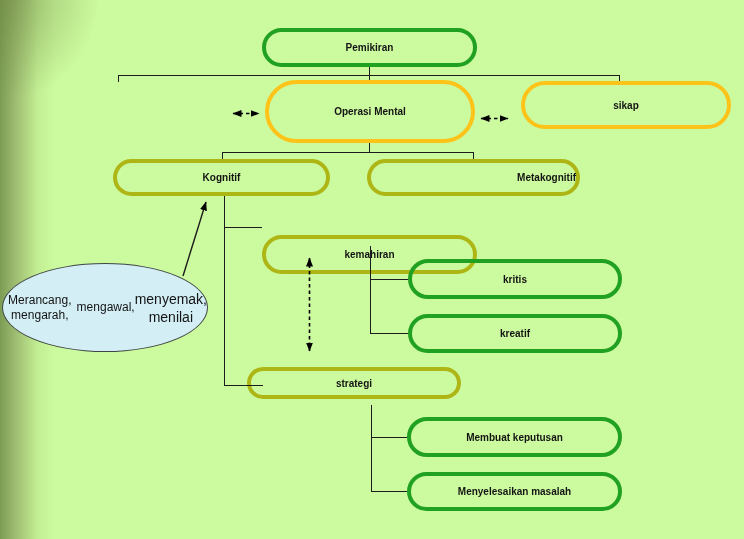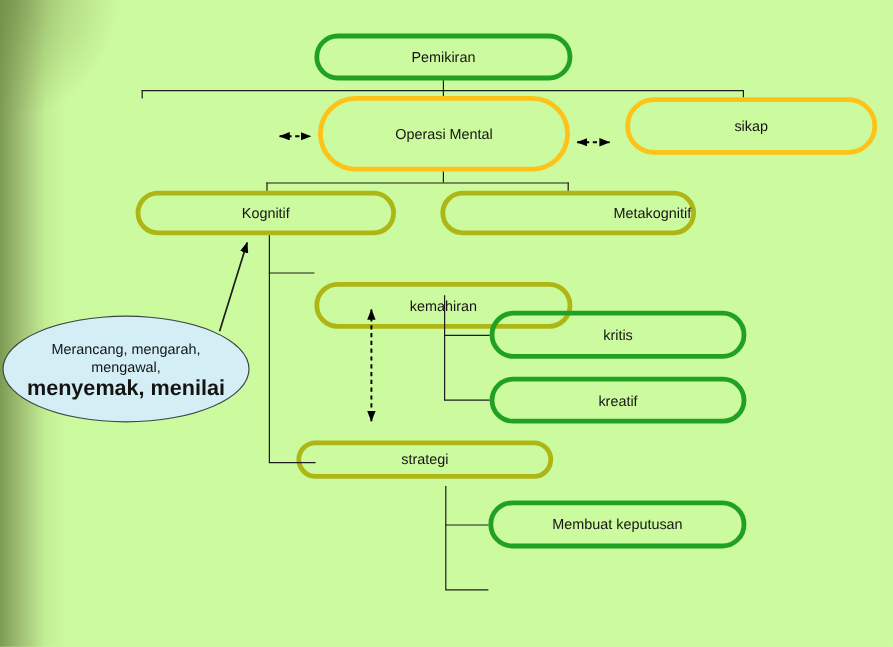--- a/index.html
+++ b/index.html
@@ -10,23 +10,24 @@
     overflow:hidden;
     background-color:#ccfa9e;
     background-image:
       radial-gradient(130px 150px at 6px -8px, rgba(108,133,64,0.55), rgba(108,133,64,0) 72%),
       linear-gradient(90deg, #7c9c54 0px, #9fbe72 16px, #c3ef94 38px, #ccfa9e 55px);
   }
   .node{
     position:absolute;
     box-sizing:border-box;
     display:flex;align-items:center;justify-content:center;
-    font-size:12px;color:#141414;
+    font-size:10px;color:#141414;
     background:transparent;
     text-align:center;
+    font-weight:bold;
   }
   .b-green{border:4px solid #21a121;}
   .b-yellow{border:4px solid #fdc318;}
   .b-olive{border:4px solid #aeb616;}
 
   .n-pemikiran{left:262px;top:28px;width:215px;height:39px;border-radius:20px;}
   .n-pengetauan{left:10px;top:82px;width:217px;height:61px;border-radius:31px;}
   .n-operasi{left:265px;top:80px;width:210px;height:63px;border-radius:32px;}
   .n-sikap{left:521px;top:81px;width:210px;height:48px;border-radius:32px;}
   .n-kognitif{left:113px;top:159px;width:217px;height:37px;border-radius:19px;}
@@ -37,25 +38,25 @@
   .n-strategi{left:247px;top:367px;width:214px;height:32px;border-radius:19px;}
   .n-membuat{left:407px;top:417px;width:215px;height:40px;border-radius:20px;}
   .n-menyelesaikan{left:407px;top:472px;width:215px;height:39px;border-radius:20px;}
 
   .callout{
     position:absolute;left:2px;top:263px;width:206px;height:89px;
     box-sizing:border-box;
     border:1px solid #3f4645;
     border-radius:50%;
     background:#d3eef5;
-    display:flex;flex-direction:column;justify-content:center;
+    display:flex;align-items:center;justify-content:center;
     color:#141414;text-align:center;
   }
   .callout .l12{font-size:12px;line-height:15px;}
-  .callout .l3{font-size:18px;line-height:18px;font-weight:bold;}
+  .callout .l3{font-size:14px;line-height:18px;}
 
   svg.overlay{position:absolute;left:0;top:0;pointer-events:none;}
   .conn{stroke:#1c1c1c;stroke-width:1;}
   .dash{stroke:#000;stroke-width:1.6;stroke-dasharray:3.5 3;}
   .solidarrow{stroke:#1c1c1c;stroke-width:1.4;}
 </style>
 </head>
 <body>
 
 <div class="slide">
@@ -82,20 +83,23 @@
     <span>kritis</span>
   </div>
   <div class="node b-green n-kreatif">
     <span>kreatif</span>
   </div>
   <div class="node b-olive n-strategi">
     <span>strategi</span>
   </div>
   <div class="node b-green n-membuat">
     <span>Membuat keputusan</span>
+  </div>
+  <div class="node b-green n-menyelesaikan">
+    <span>Menyelesaikan masalah</span>
   </div>
 
   <div class="callout">
     <span class="l12">Merancang, mengarah,</span>
     <span class="l12">mengawal,</span>
     <span class="l3">menyemak, menilai</span>
   </div>
 
   <svg class="overlay" width="744" height="539" viewBox="0 0 744 539">
     <defs>

